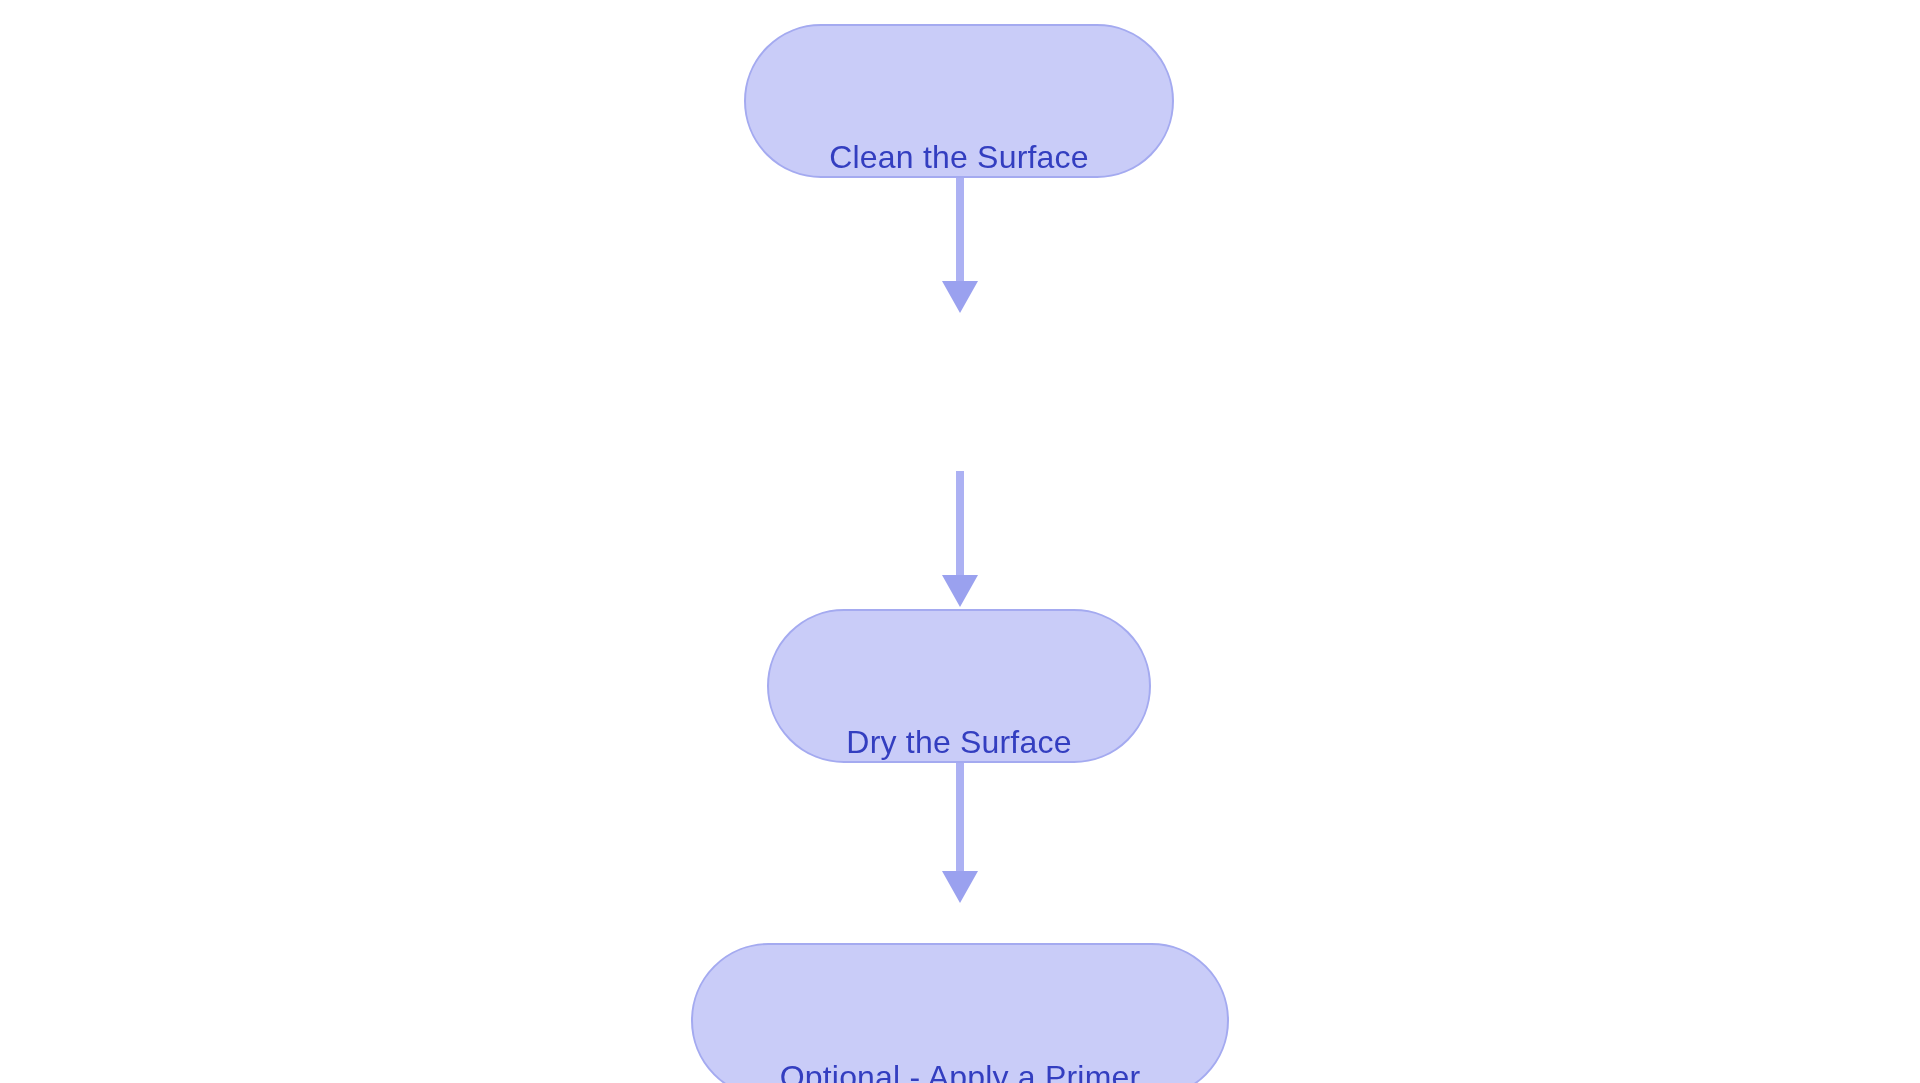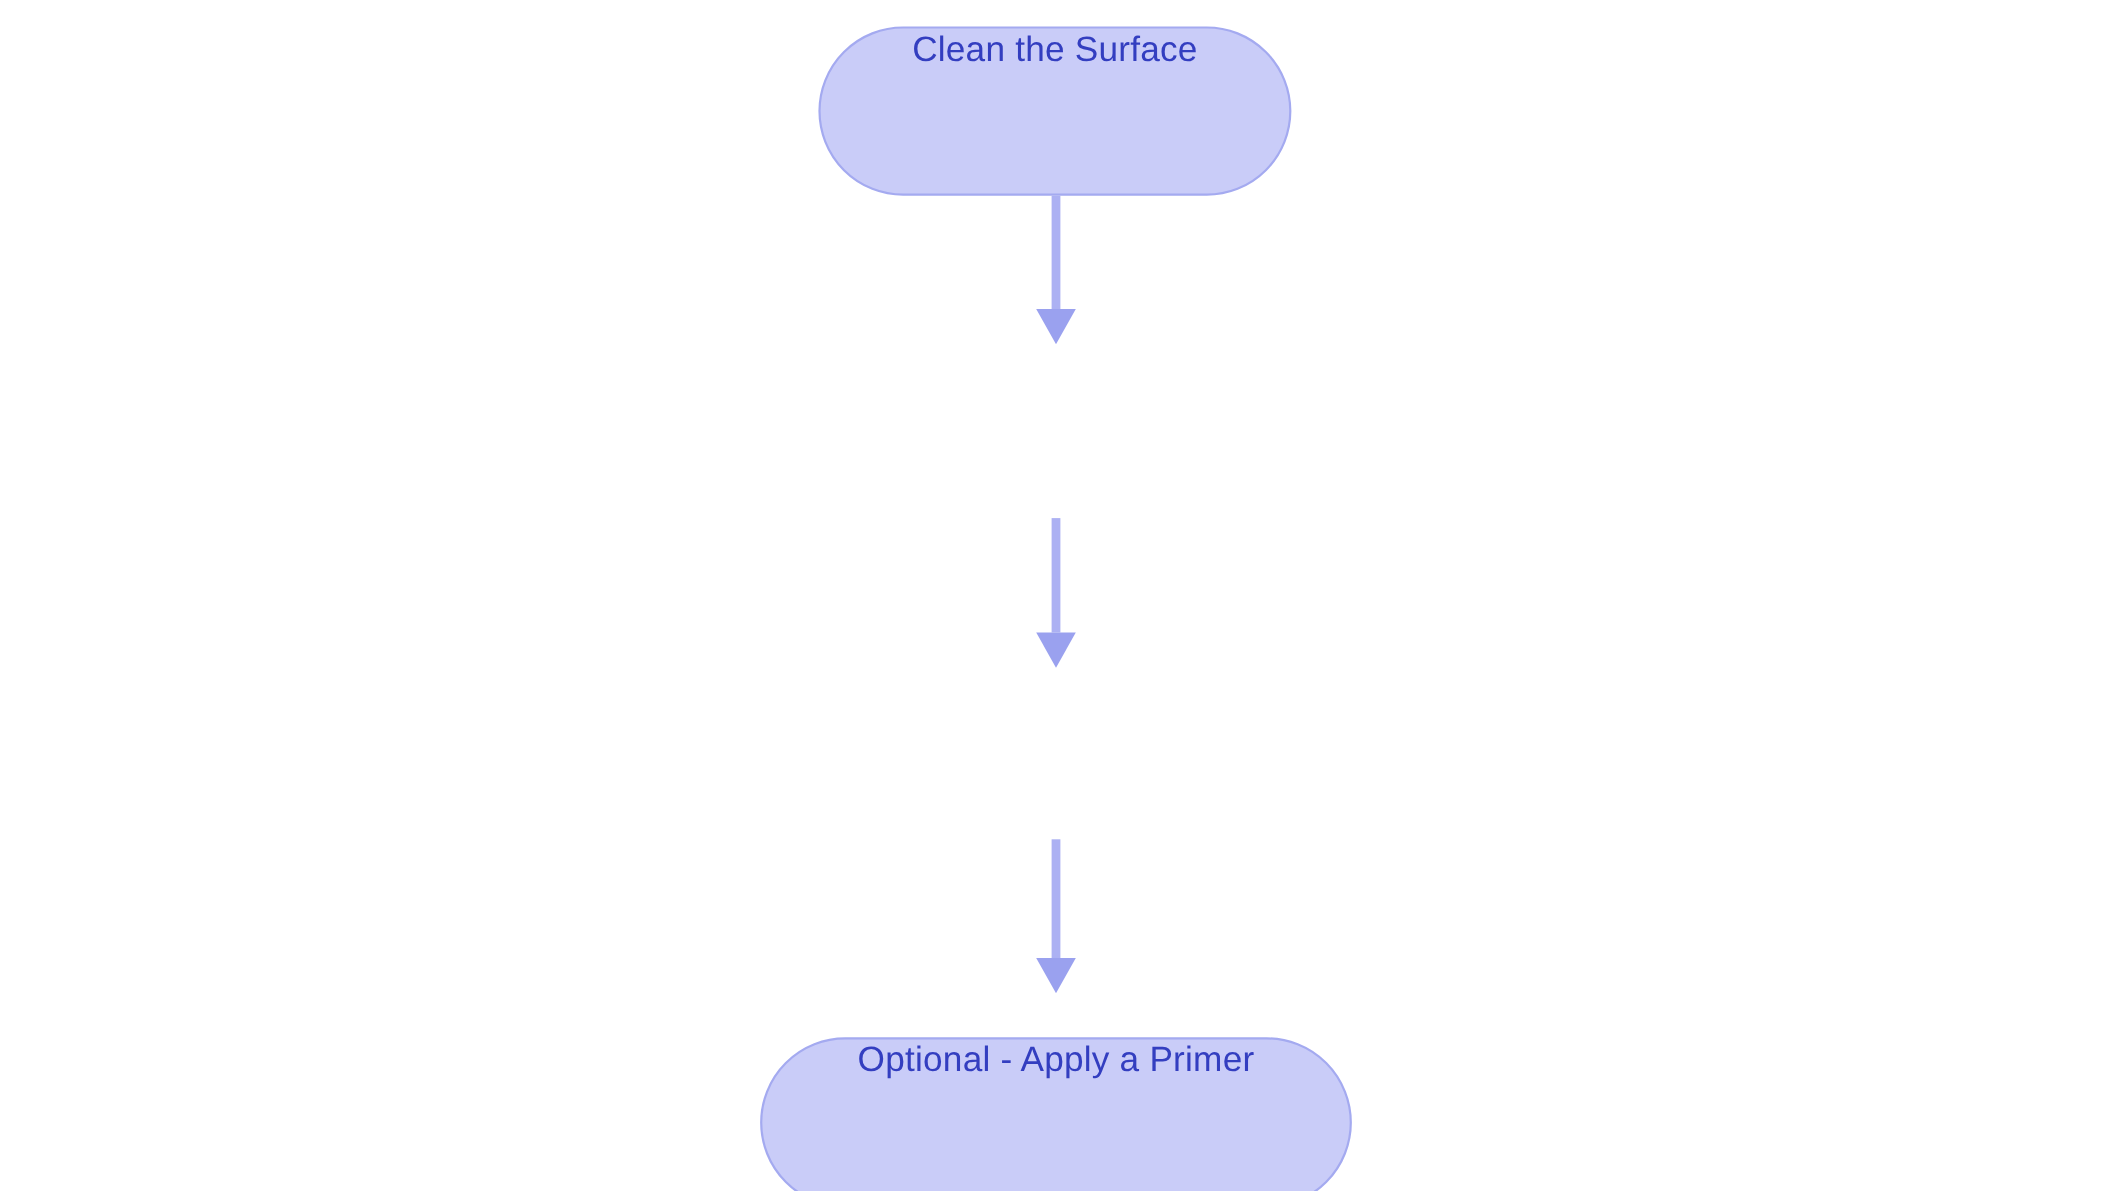--- a/index.html
+++ b/index.html
@@ -20,21 +20,21 @@
   }
   .canvas {
     position: relative;
     width: 1920px;
     height: 1083px;
     background: var(--background);
   }
   .node {
     position: absolute;
     display: flex;
-    align-items: flex-start;
+    align-items: flex-end;
     justify-content: center;
     background: var(--node-fill);
     border: 2px solid var(--node-border);
     border-radius: 80px;
   }
   .node-label {
     color: var(--node-text);
     font-size: 32px;
     font-weight: 500;
     letter-spacing: 0.2px;
@@ -81,20 +81,23 @@
     <div class="arrow-stem"></div>
     <div class="arrow-head"></div>
   </div>
 
 
   <div class="arrow arrow-1">
     <div class="arrow-stem"></div>
     <div class="arrow-head"></div>
   </div>
 
+  <div class="node node-2">
+    <span class="node-label">Dry the Surface</span>
+  </div>
 
   <div class="arrow arrow-2">
     <div class="arrow-stem"></div>
     <div class="arrow-head"></div>
   </div>
 
   <div class="node node-3">
     <span class="node-label">Optional - Apply a Primer</span>
   </div>
 

